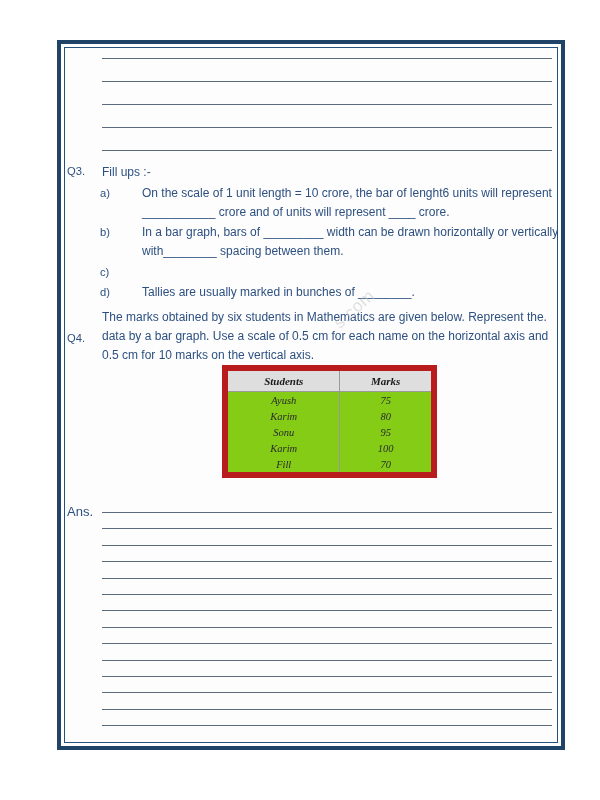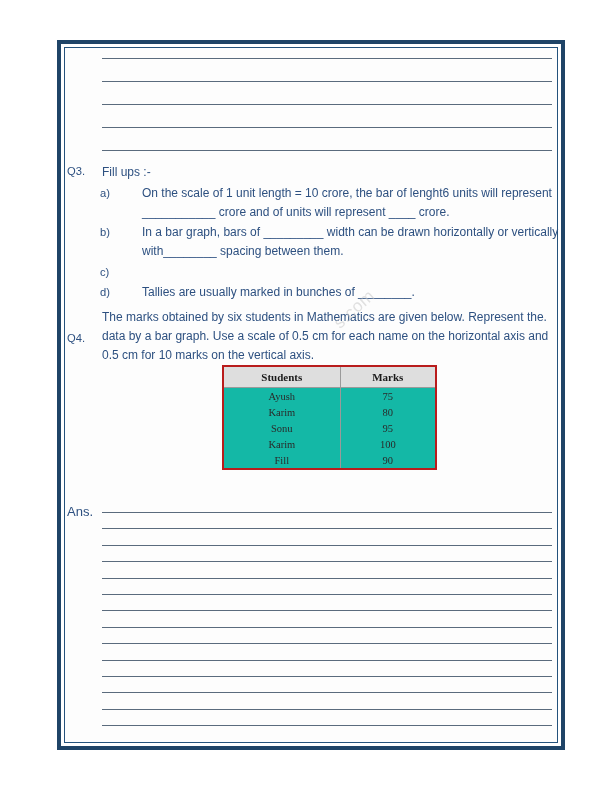--- a/index.html
+++ b/index.html
@@ -86,22 +86,23 @@
   
   .data-table-wrap {
     position: absolute;
     left: 210px;
     top: 365px;
     width: 215px;
   }
   table.data-table {
     border-collapse: collapse;
     width: 100%;
-    border: 2px solid #b91c1c;
-    background: #14b8a6;
+    border: 6px solid #b91c1c;
+    background: #84cc16;
+    font-style: italic;
   }
   table.data-table th {
     font-family: "Liberation Serif", serif;
     font-weight: bold;
     font-size: 11px;
     color: #1a1a1a;
     background: #dedede;
     border-bottom: 1px solid #9a9a9a;
     padding: 4px 0 4px 0;
     text-align: center;
@@ -214,21 +215,21 @@
           <tr>
             <td class="cell-name">Sonu</td>
             <td>95</td>
           </tr>
           <tr>
             <td class="cell-name">Karim</td>
             <td>100</td>
           </tr>
           <tr>
             <td class="cell-name">Fill</td>
-            <td>90</td>
+            <td>70</td>
           </tr>
         </tbody>
     </table>
   </div>
 
   <div class="ans-label">Ans.</div>
   <div id="answer-rules">
       <div class="rule" style="left: 90px; top: 512px; width: 450px;"></div>
       <div class="rule" style="left: 90px; top: 528.4px; width: 450px;"></div>
       <div class="rule" style="left: 90px; top: 544.8px; width: 450px;"></div>

